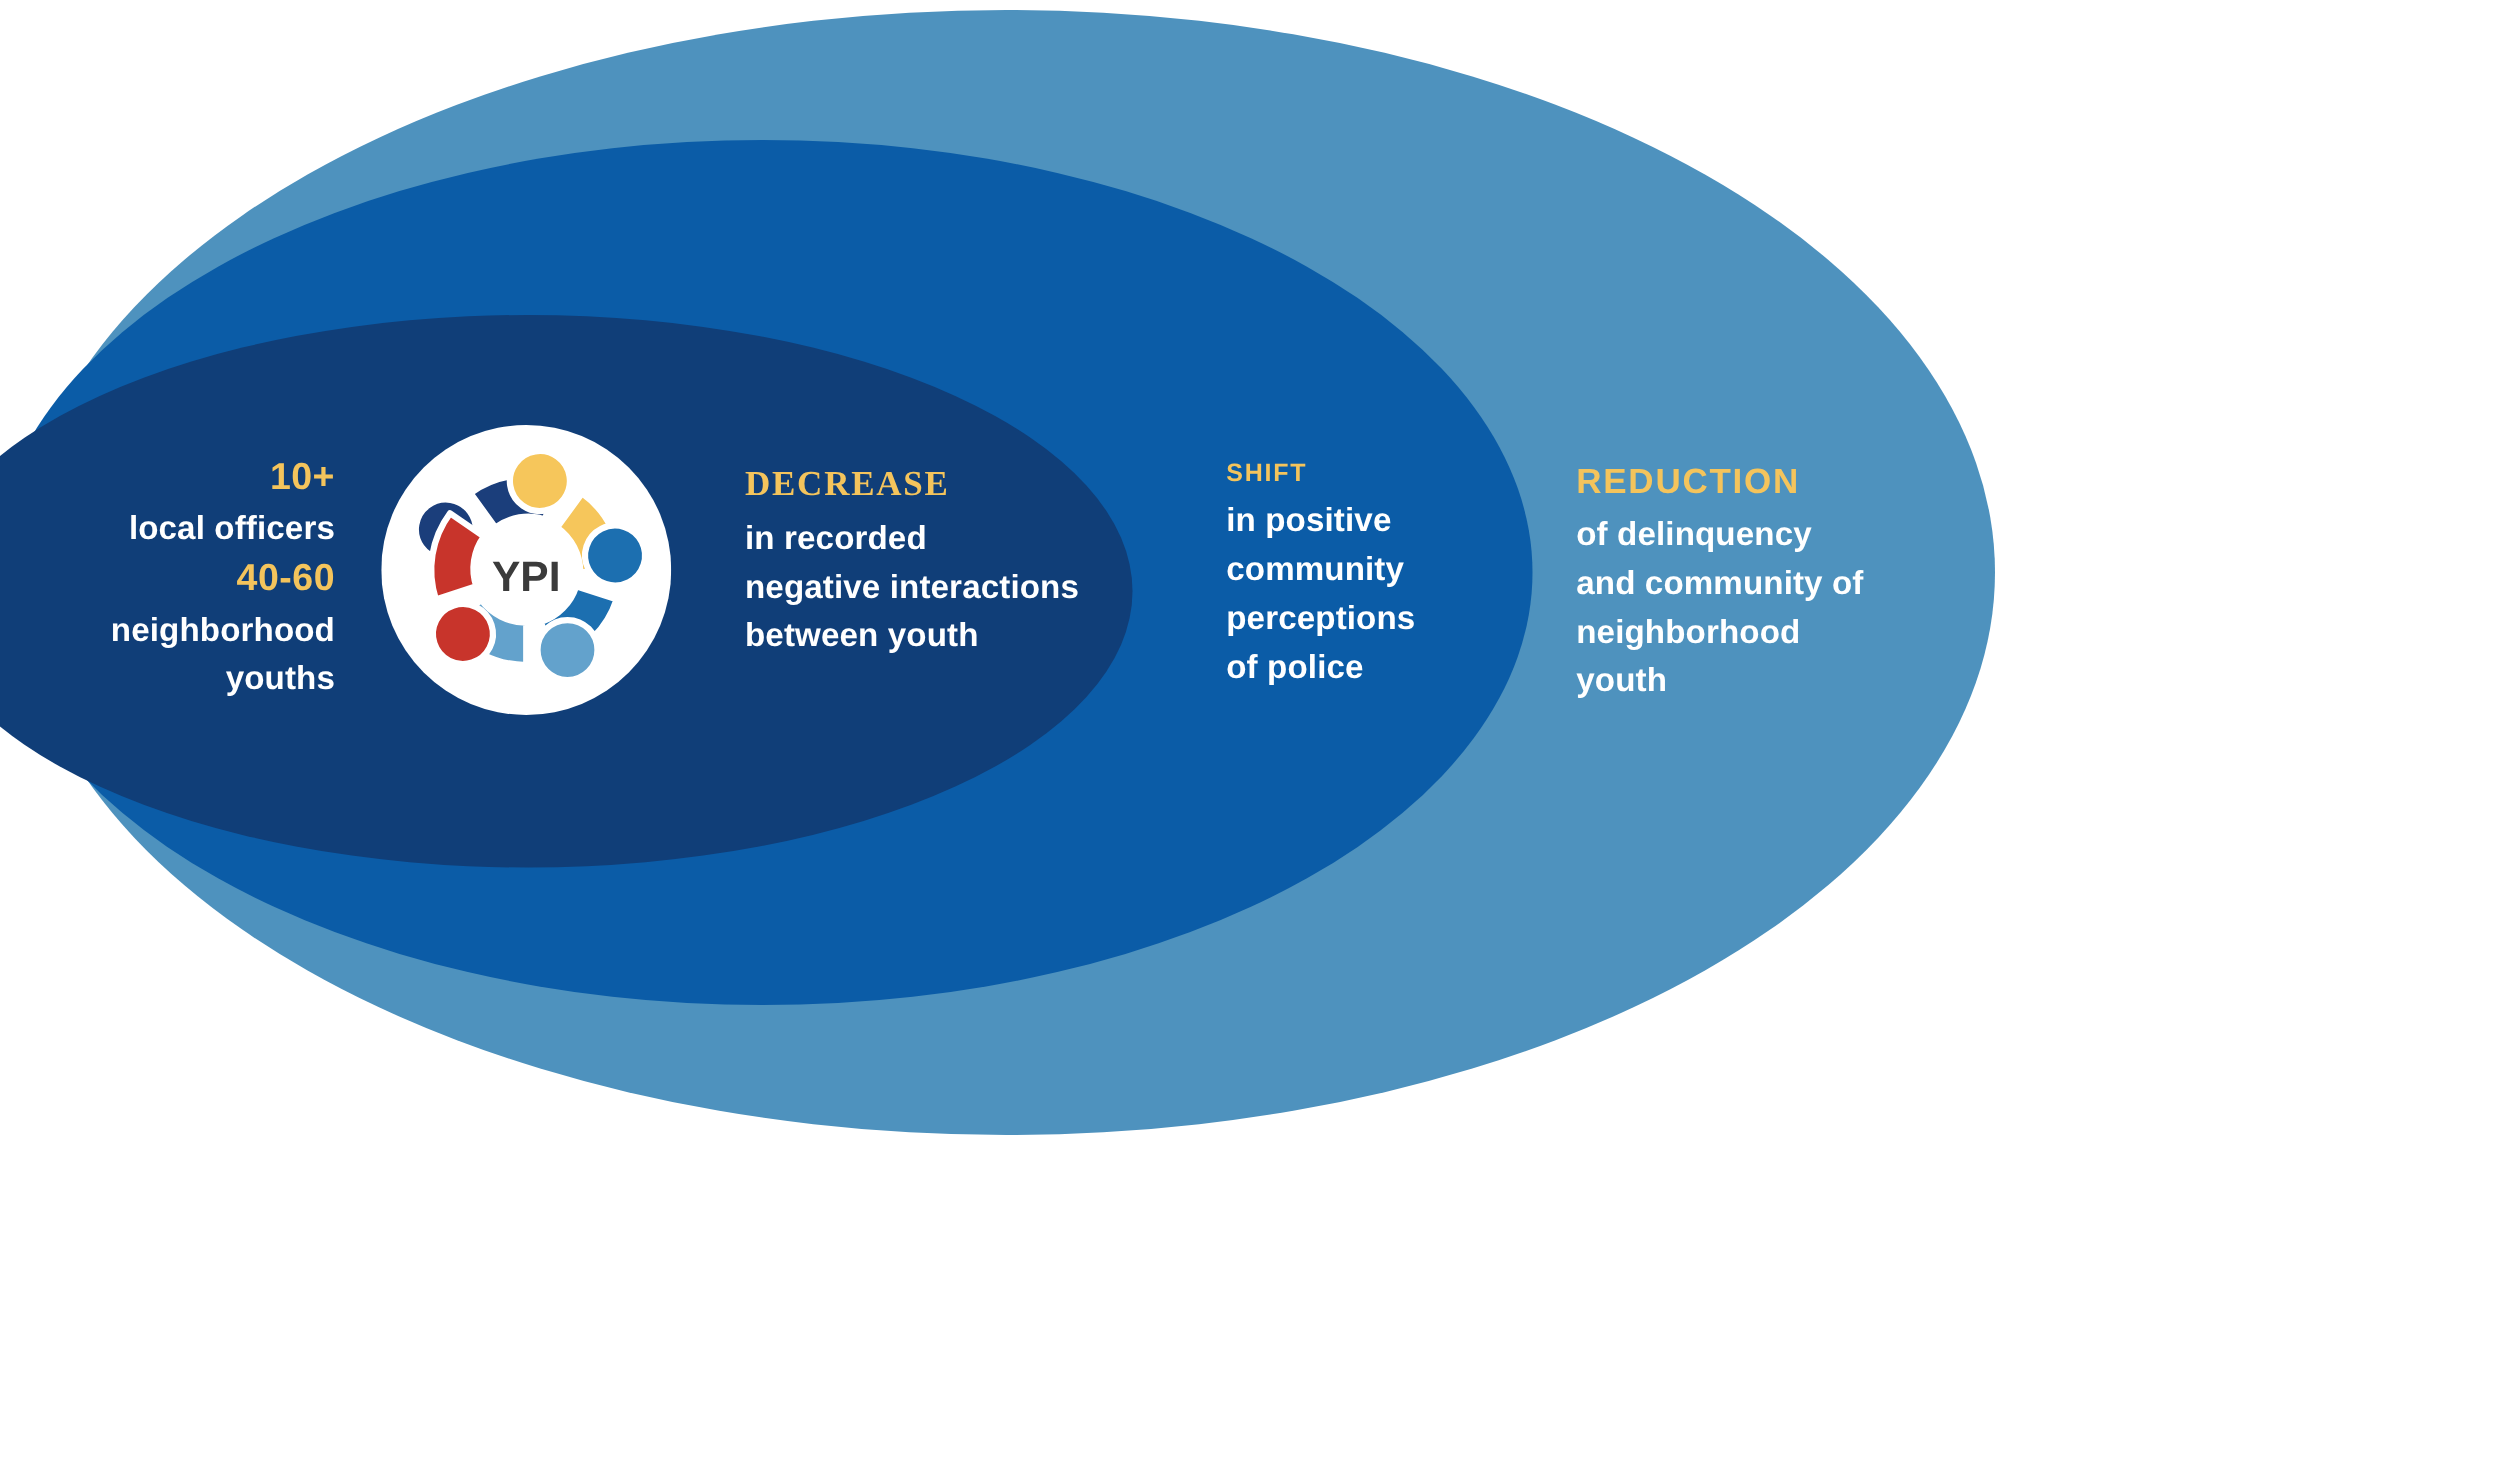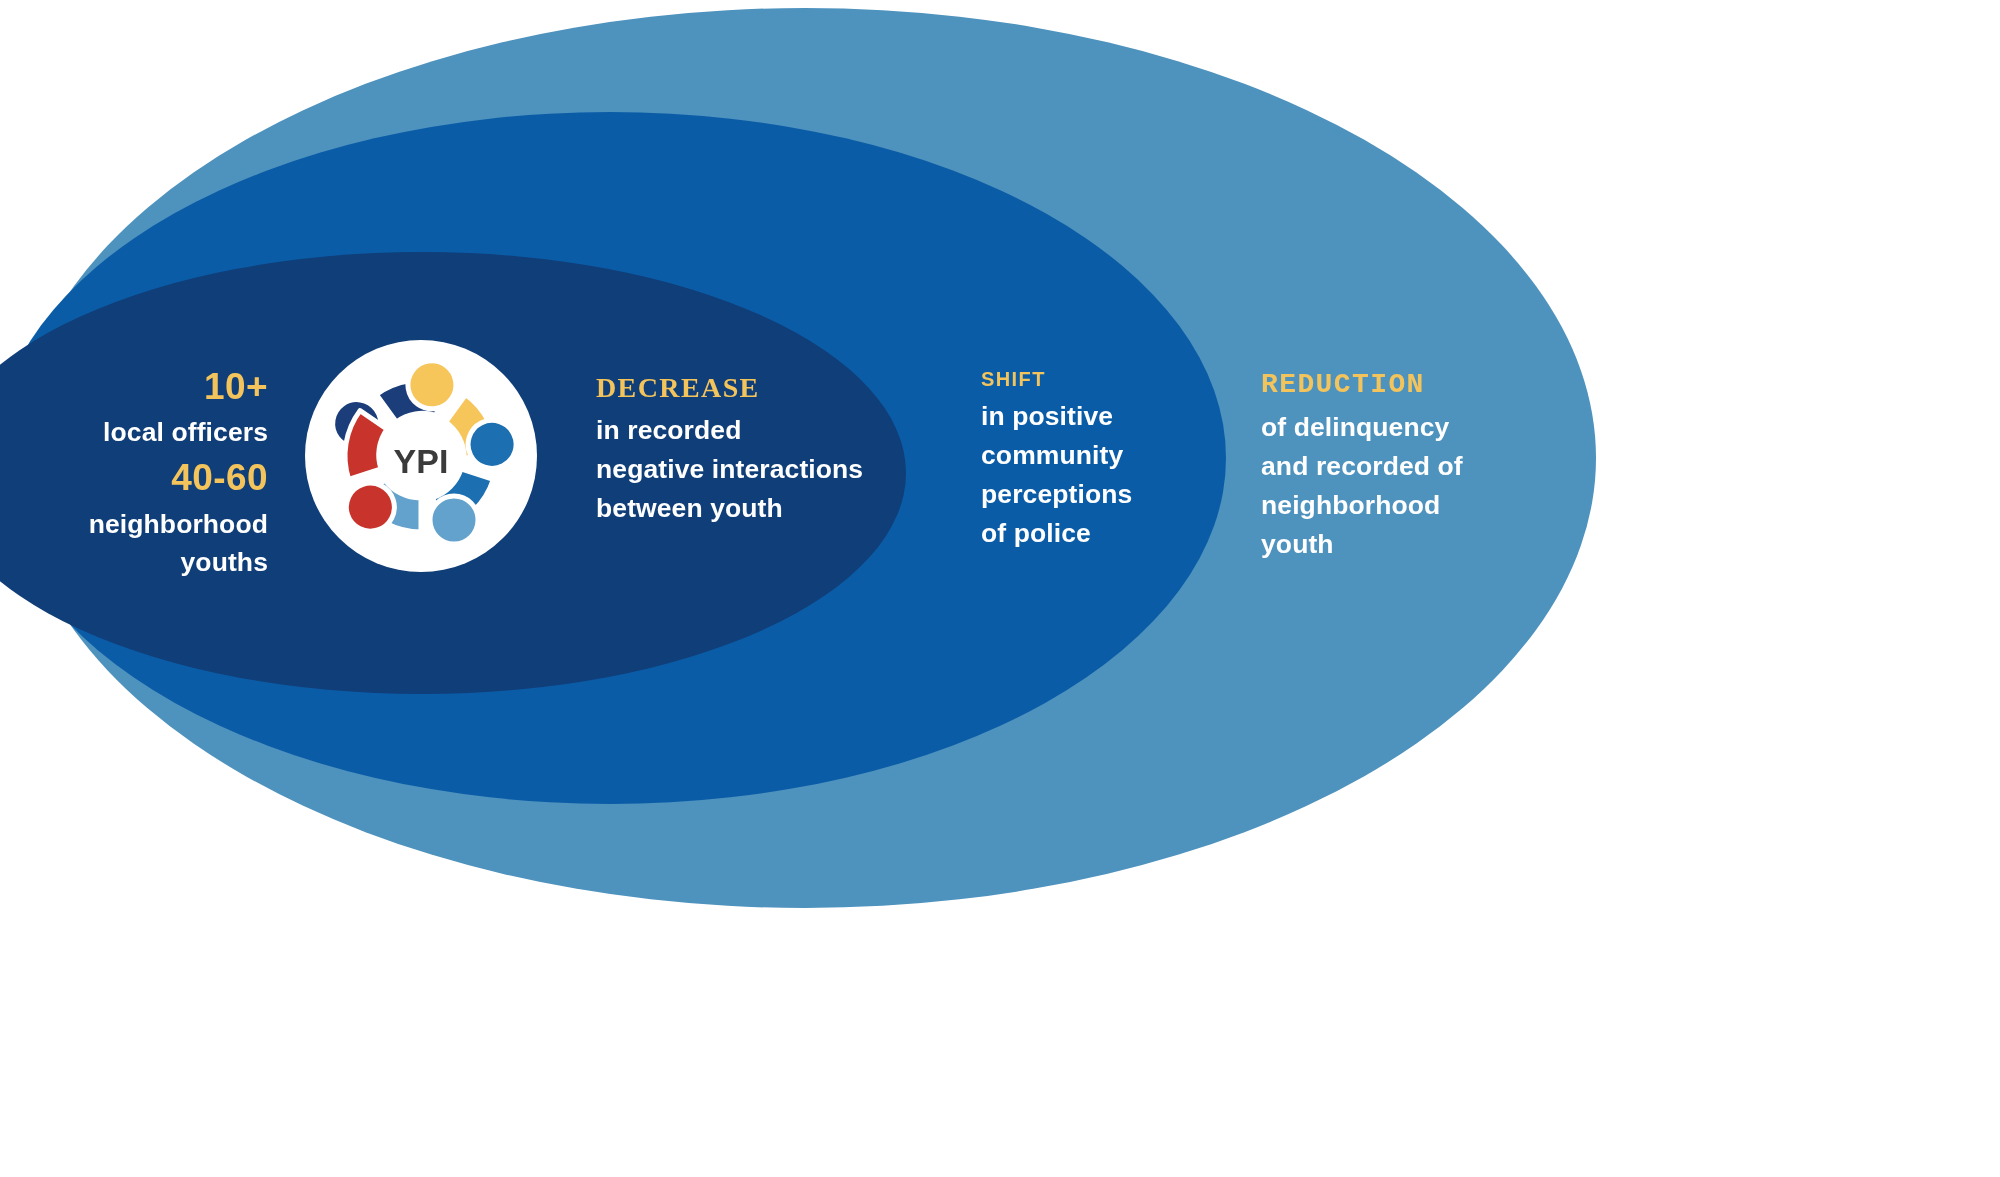--- a/index.html
+++ b/index.html
@@ -68,21 +68,21 @@
   
   #block-stats {
     left: 10px;
     top: 360px;
     width: 258px;
     text-align: right;
     font-size: 26.5px;
     line-height: 1.44;
   }
   #block-stats .kicker {
-    font-size: 37px;
+    font-size: 30px;
     letter-spacing: 0.4px;
   }
 
   
   #block-decrease {
     left: 596px;
     top: 367px;
     font-size: 26.5px;
     line-height: 1.47;
   }
@@ -110,21 +110,20 @@
   #block-reduction {
     left: 1261px;
     top: 364px;
     font-size: 26.5px;
     line-height: 1.47;
   }
   #block-reduction .kicker {
     font-size: 28px;
     letter-spacing: 1.4px;
     margin-bottom: 3px;
-    font-family: Liberation Mono, monospace;
   }
 
   
   #ypi-logo {
     position: absolute;
     left: 305px;
     top: 340px;
     width: 232px;
     height: 232px;
   }
@@ -221,18 +220,18 @@
     <span class="kicker line">SHIFT</span>
     <span class="line">in positive</span>
     <span class="line">community</span>
     <span class="line">perceptions</span>
     <span class="line">of police</span>
   </div>
 
   <div class="block" id="block-reduction">
     <span class="kicker line">REDUCTION</span>
     <span class="line">of delinquency</span>
-    <span class="line">and recorded of</span>
+    <span class="line">and community of</span>
     <span class="line">neighborhood</span>
     <span class="line">youth</span>
   </div>
 
 </div>
 
 </body></html>

